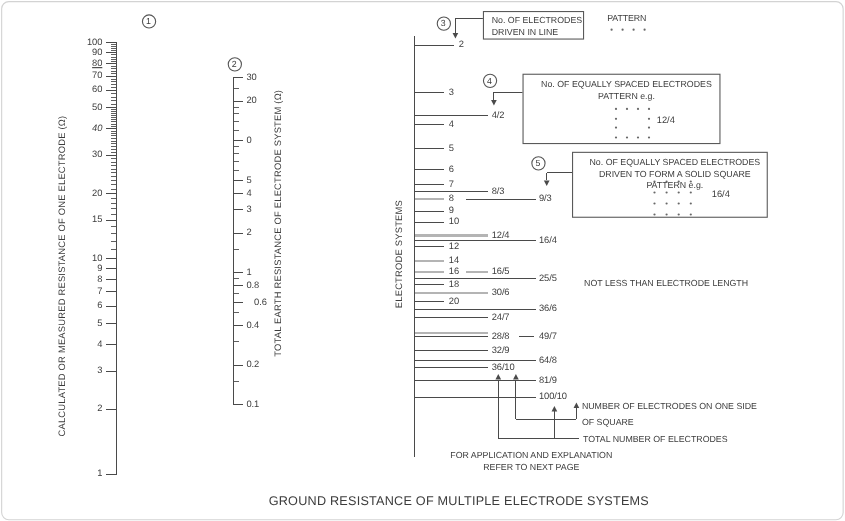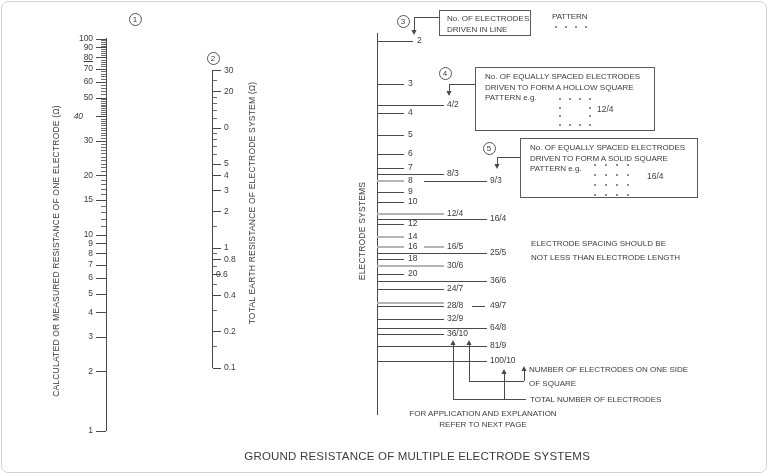--- a/index.html
+++ b/index.html
@@ -12,21 +12,21 @@
   .lbl.r{text-align:right;}
   .vlabel{position:absolute;transform:translate(-50%,-50%) rotate(-90deg);
           white-space:nowrap;font-size:8.5px;color:#3c3c3c;letter-spacing:0.2px;}
   .callout{position:absolute;width:13px;height:13px;border:1px solid #555;border-radius:50%;
            font-size:8px;line-height:12px;text-align:center;color:#3c3c3c;box-sizing:border-box;
            background:#fff;}
   .box{position:absolute;border:1px solid #5a5a5a;background:#fff;box-sizing:border-box;}
   .box .bl{font-size:8px;line-height:10.5px;color:#3c3c3c;white-space:nowrap;}
   .b3 .bl{line-height:11px;}
   .pad3{padding:2px 0 0 7px;}
-  .pad45{padding:4px 0 0 9px;}
+  .pad45{padding:4px 0 0 9px;text-align:center;}
   .pat{position:absolute;}
   .dot{position:absolute;width:2.4px;height:2.4px;border-radius:50%;background:#686868;}
   .exlbl{position:absolute;font-size:8.5px;color:#3c3c3c;white-space:nowrap;}
   .note{position:absolute;font-size:8px;line-height:11px;color:#3c3c3c;white-space:nowrap;}
   .footer{position:absolute;left:390px;top:408px;width:186px;text-align:center;
           font-size:8px;line-height:11px;color:#3c3c3c;}
   .footer div{white-space:nowrap;}
   .title{position:absolute;left:120px;top:450px;width:470px;text-align:right;
          font-size:11.5px;color:#3c3c3c;letter-spacing:0.2px;white-space:nowrap;}
 </style>
@@ -196,21 +196,21 @@
       <line x1="453" y1="399" x2="526" y2="399" stroke="#4a4a4a" stroke-width="1"></line>
     </svg>
 
   <div id="labels-overlay">
       <div class="lbl r" style="left: 66px; top: 33px; width: 27px;">100</div>
       <div class="lbl r" style="left: 66px; top: 41.9685px; width: 27px;">90</div>
       <div class="lbl r" style="left: 66px; top: 51.9944px; width: 27px; text-decoration: underline;">80</div>
       <div class="lbl r" style="left: 66px; top: 63.3608px; width: 27px;">70</div>
       <div class="lbl r" style="left: 66px; top: 76.4824px; width: 27px;">60</div>
       <div class="lbl r" style="left: 66px; top: 92.0019px; width: 27px;">50</div>
-      <div class="lbl r" style="left: 56px; top: 110.996px; width: 27px; font-style: italic;">40</div>
+      <div class="lbl r" style="left: 66px; top: 110.996px; width: 27px; font-style: italic;">40</div>
       <div class="lbl r" style="left: 66px; top: 135.484px; width: 27px;">30</div>
       <div class="lbl r" style="left: 66px; top: 169.998px; width: 27px;">20</div>
       <div class="lbl r" style="left: 66px; top: 194.486px; width: 27px;">15</div>
       <div class="lbl r" style="left: 66px; top: 229px; width: 27px;">10</div>
       <div class="lbl r" style="left: 66px; top: 237.968px; width: 27px;">9</div>
       <div class="lbl r" style="left: 66px; top: 247.994px; width: 27px;">8</div>
       <div class="lbl r" style="left: 66px; top: 259.361px; width: 27px;">7</div>
       <div class="lbl r" style="left: 66px; top: 272.482px; width: 27px;">6</div>
       <div class="lbl r" style="left: 66px; top: 288.002px; width: 27px;">5</div>
       <div class="lbl r" style="left: 66px; top: 306.996px; width: 27px;">4</div>
@@ -219,21 +219,21 @@
       <div class="lbl r" style="left: 66px; top: 425px; width: 27px;">1</div>
       <div class="lbl" style="left: 224px; top: 64.7454px;">30</div>
       <div class="lbl" style="left: 224px; top: 85.8764px;">20</div>
       <div class="lbl" style="left: 224px; top: 122px;">0</div>
       <div class="lbl" style="left: 224px; top: 158.124px;">5</div>
       <div class="lbl" style="left: 224px; top: 169.753px;">4</div>
       <div class="lbl" style="left: 224px; top: 184.745px;">3</div>
       <div class="lbl" style="left: 224px; top: 205.876px;">2</div>
       <div class="lbl" style="left: 224px; top: 242px;">1</div>
       <div class="lbl" style="left: 224px; top: 253.629px;">0.8</div>
-      <div class="lbl" style="left: 216px; top: 268.622px;">0.6</div>
+      <div class="lbl" style="left: 231px; top: 268.622px;">0.6</div>
       <div class="lbl" style="left: 224px; top: 289.753px;">0.4</div>
       <div class="lbl" style="left: 224px; top: 325.876px;">0.2</div>
       <div class="lbl" style="left: 224px; top: 362px;">0.1</div>
       <div class="lbl" style="left: 417px; top: 35px;">2</div>
       <div class="lbl" style="left: 408px; top: 78px;">3</div>
       <div class="lbl" style="left: 447px; top: 99px;">4/2</div>
       <div class="lbl" style="left: 408px; top: 107px;">4</div>
       <div class="lbl" style="left: 408px; top: 129px;">5</div>
       <div class="lbl" style="left: 408px; top: 148px;">6</div>
       <div class="lbl" style="left: 408px; top: 162px;">7</div>
@@ -281,21 +281,20 @@
   <div class="lbl" style="left:552px;top:11px;font-size:8px">PATTERN</div>
   <div class="pat" id="pat-legend" style="left:555px;top:26px">
       <span class="dot" style="left: 0px; top: 0px;"></span>
       <span class="dot" style="left: 10px; top: 0px;"></span>
       <span class="dot" style="left: 20px; top: 0px;"></span>
       <span class="dot" style="left: 30px; top: 0px;"></span>
     </div>
 
   <div class="box pad45" style="left:475px;top:67px;width:180px;height:64px">
     <div class="bl">No. OF EQUALLY SPACED ELECTRODES</div>
-    <div class="bl">DRIVEN TO FORM A HOLLOW SQUARE</div>
     <div class="bl">PATTERN e.g.</div>
     <div class="pat" id="pat4" style="left:83px;top:30px">
         <span class="dot" style="left: 0px; top: 0px;"></span>
         <span class="dot" style="left: 10px; top: 0px;"></span>
         <span class="dot" style="left: 20px; top: 0px;"></span>
         <span class="dot" style="left: 30px; top: 0px;"></span>
         <span class="dot" style="left: 0px; top: 8.5px;"></span>
         <span class="dot" style="left: 30px; top: 8.5px;"></span>
         <span class="dot" style="left: 0px; top: 17px;"></span>
         <span class="dot" style="left: 30px; top: 17px;"></span>
@@ -325,21 +324,20 @@
         <span class="dot" style="left: 22px; top: 20px;"></span>
         <span class="dot" style="left: 33px; top: 20px;"></span>
         <span class="dot" style="left: 0px; top: 30px;"></span>
         <span class="dot" style="left: 11px; top: 30px;"></span>
         <span class="dot" style="left: 22px; top: 30px;"></span>
         <span class="dot" style="left: 33px; top: 30px;"></span>
       </div>
     <div class="exlbl" style="left:126px;top:32px">16/4</div>
   </div>
 
-  <div class="note" style="left:531px;top:238px">ELECTRODE SPACING SHOULD BE</div>
   <div class="note" style="left:531px;top:252px">NOT LESS THAN ELECTRODE LENGTH</div>
   <div class="note" style="left:529px;top:364px">NUMBER OF ELECTRODES ON ONE SIDE</div>
   <div class="note" style="left:529px;top:378px">OF SQUARE</div>
   <div class="note" style="left:530px;top:394px">TOTAL NUMBER OF ELECTRODES</div>
 
   <div class="footer">
     <div>FOR APPLICATION AND EXPLANATION</div>
     <div>REFER TO NEXT PAGE</div>
   </div>
 

